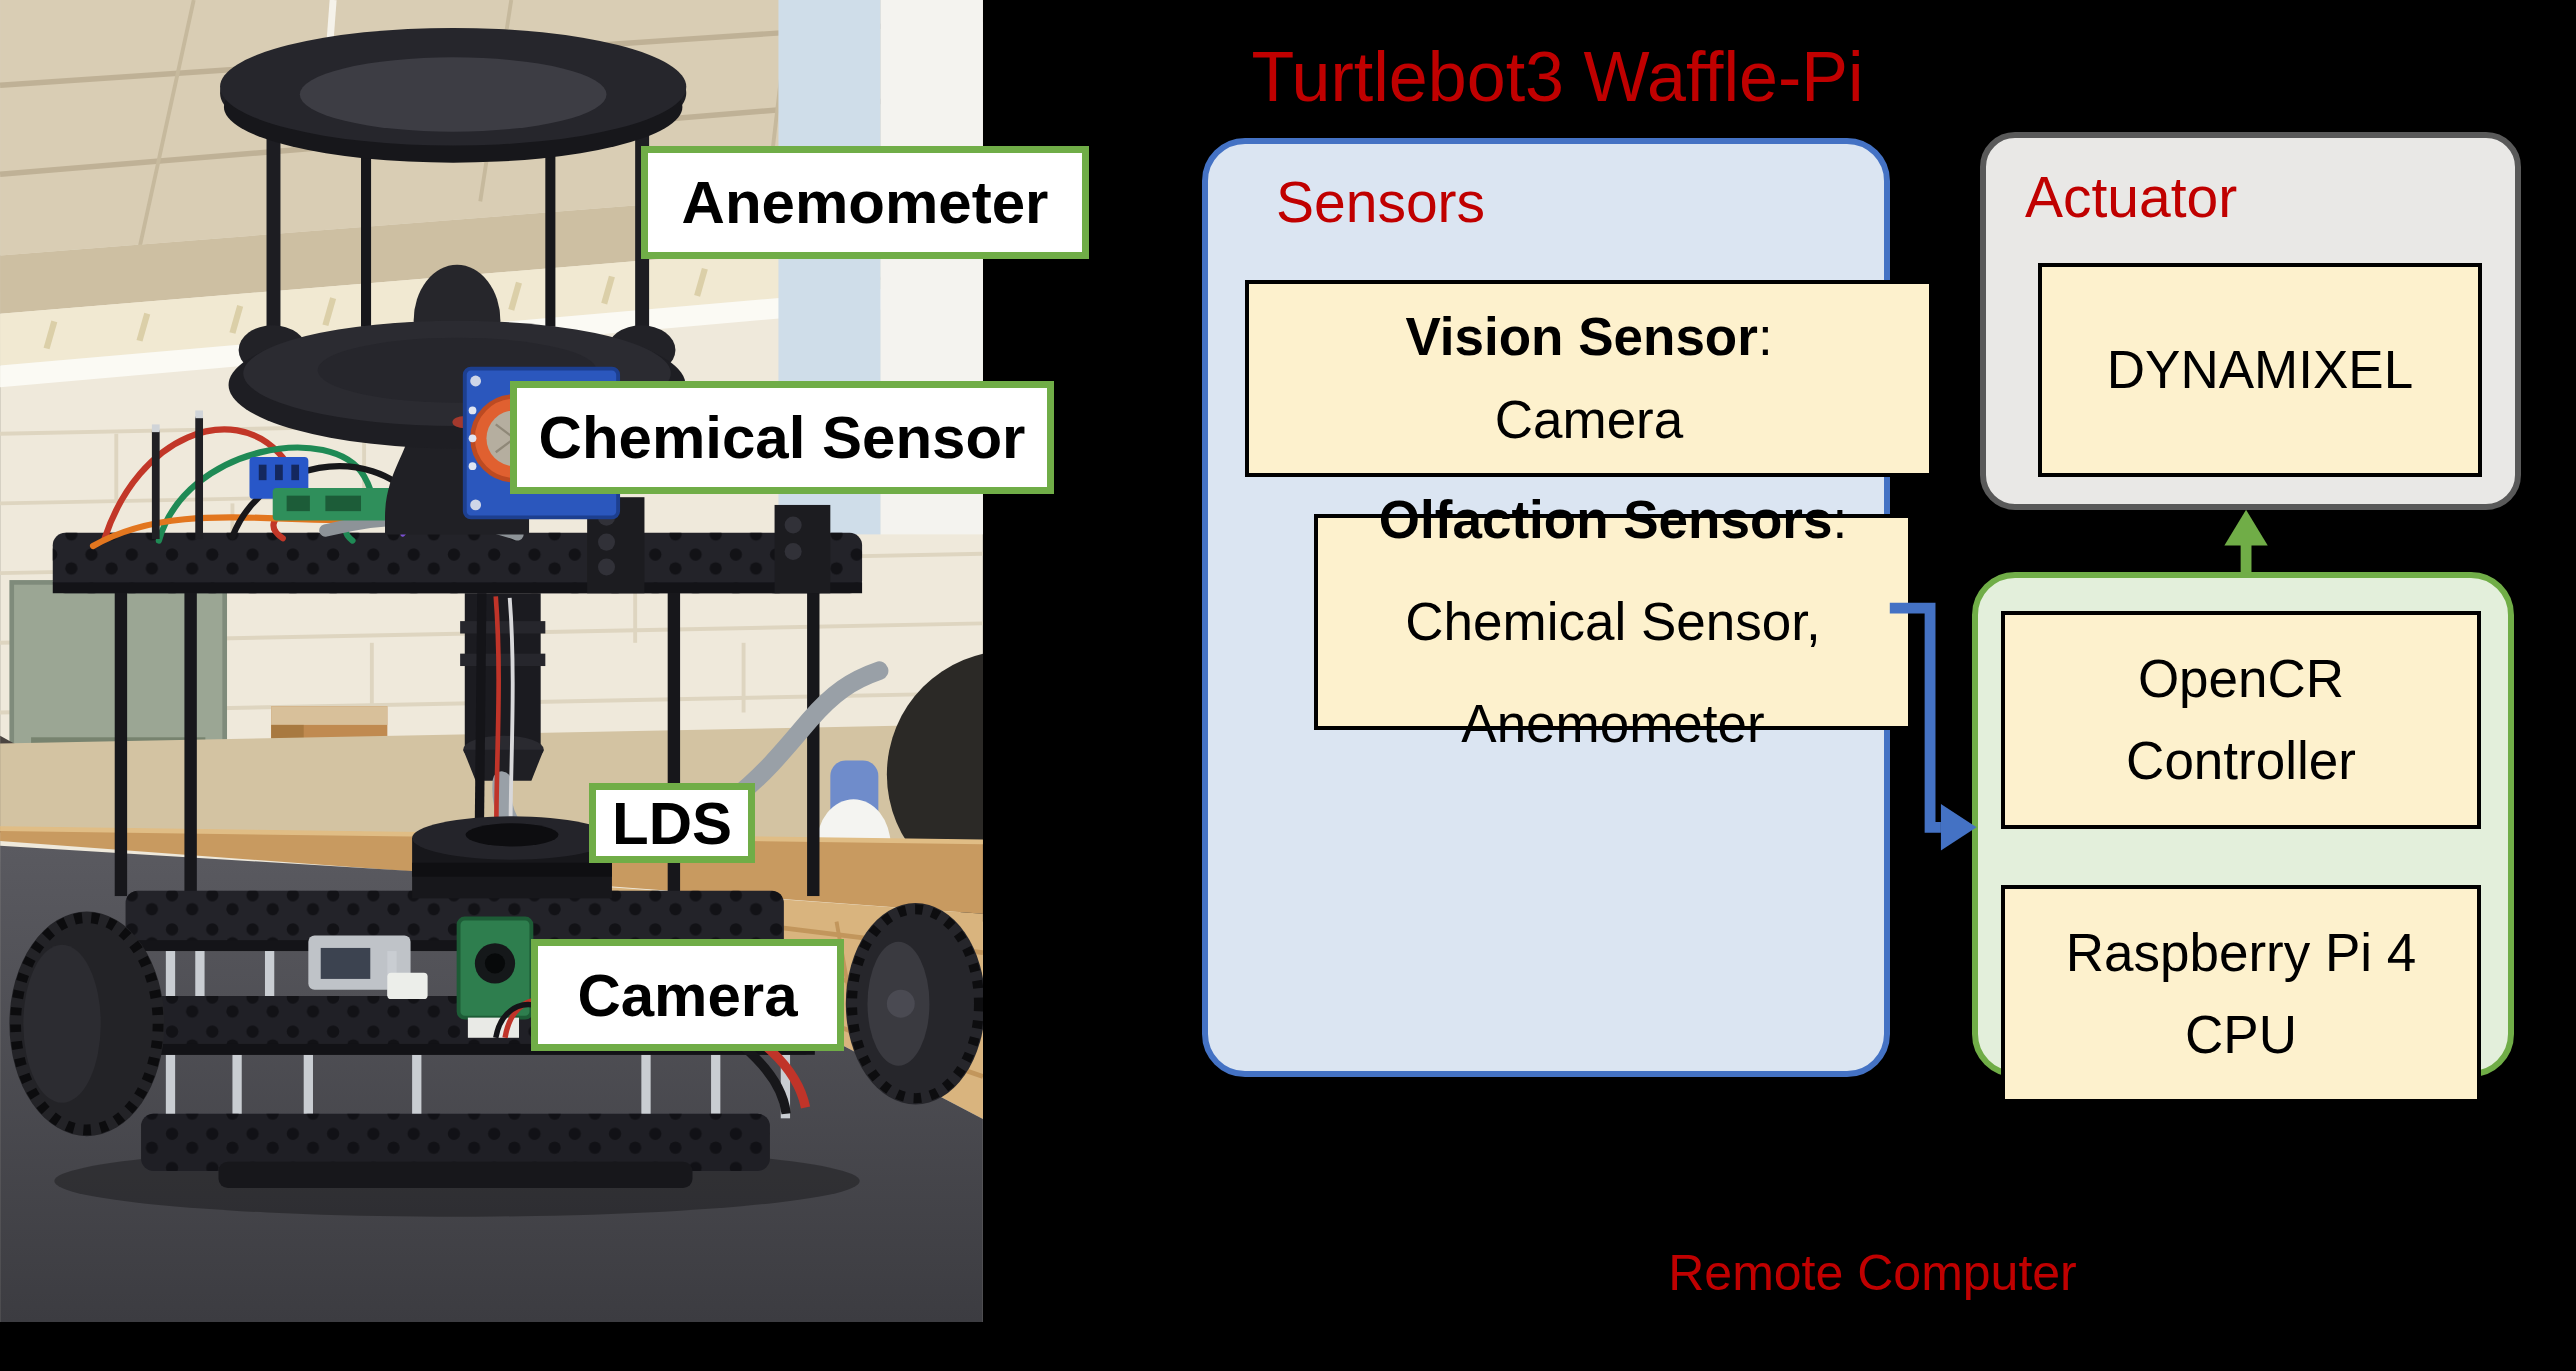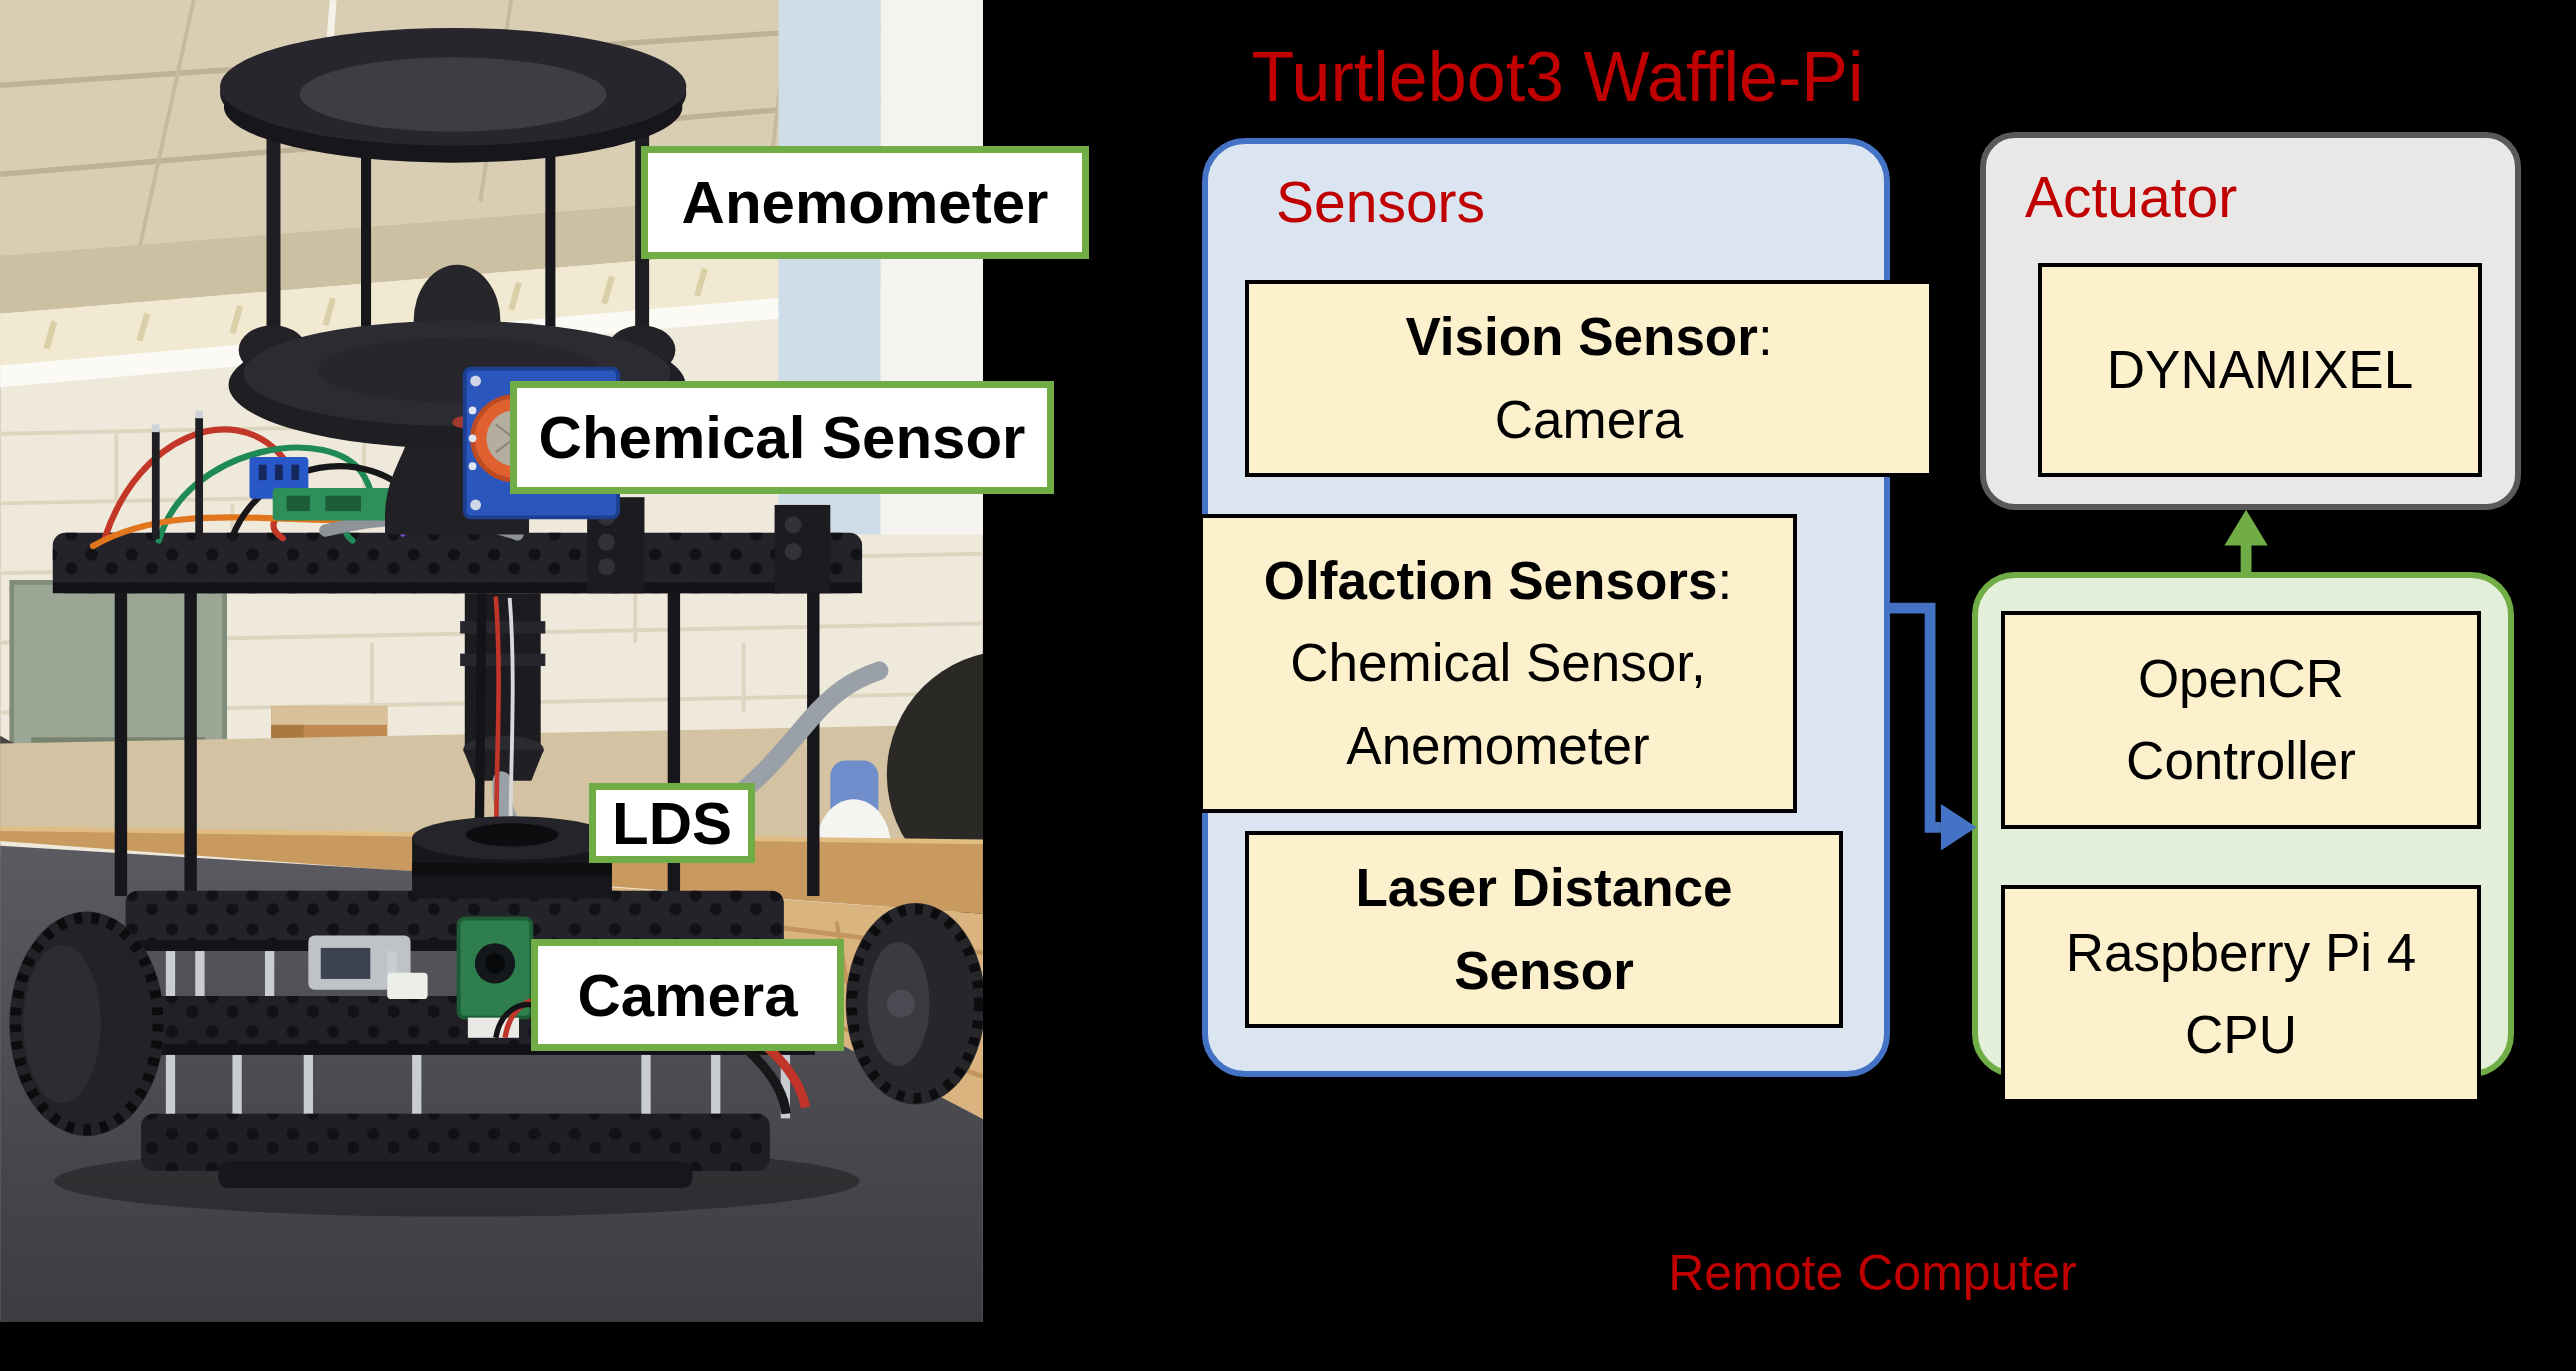--- a/index.html
+++ b/index.html
@@ -27,21 +27,21 @@
   #controller-container{left:1972px;top:572px;width:542px;height:505px;background:#e3efdb;
     border:6.2px solid #70ad47;border-radius:43px;}
   .group-heading{position:absolute;font-size:57px;}
   #sensors-heading{left:1276px;top:169px;}
   #actuator-heading{left:2025px;top:164px;}
   .inner-box{position:absolute;box-sizing:border-box;background:#fdf1cd;border:4.6px solid #000;
     display:flex;flex-direction:column;align-items:center;justify-content:center;
     font-size:53px;line-height:1.55;color:#000;text-align:center;}
   .inner-box .b{font-weight:700;}
   #vision-box{left:1245px;top:280px;width:688px;height:197px;}
-  #olfaction-box{left:1199px;top:514px;width:598px;height:299px;}
+  #olfaction-box{left:1314px;top:514px;width:598px;height:216px;gap:20px;}
   #laser-box{left:1245px;top:831px;width:598px;height:197px;font-weight:700;}
   #motor-box{left:2038px;top:263px;width:444px;height:214px;}
   #opencr-box{left:2001px;top:611px;width:480px;height:218px;}
   #raspi-box{left:2001px;top:841px;width:480px;height:218px;margin-top:44px;}
   #arrow-overlay{position:absolute;left:0;top:0;pointer-events:none;}
 </style>
 </head>
 <body>
 
 <div id="page">
@@ -320,24 +320,20 @@
     <div><span class="b">Vision Sensor</span><span>:</span></div>
     <div>Camera</div>
   </div>
 
   <div class="inner-box" id="olfaction-box">
     <div><span class="b">Olfaction Sensors</span><span>:</span></div>
     <div>Chemical Sensor,</div>
     <div>Anemometer</div>
   </div>
 
-  <div class="inner-box" id="laser-box">
-    <div>Laser Distance</div>
-    <div>Sensor</div>
-  </div>
 
   <div id="actuator-container" class="container"></div>
   <div id="actuator-heading" class="group-heading red-heading">Actuator</div>
 
   <div class="inner-box" id="motor-box">
     <div>DYNAMIXEL</div>
   </div>
 
   <div id="controller-container" class="container"></div>
 

